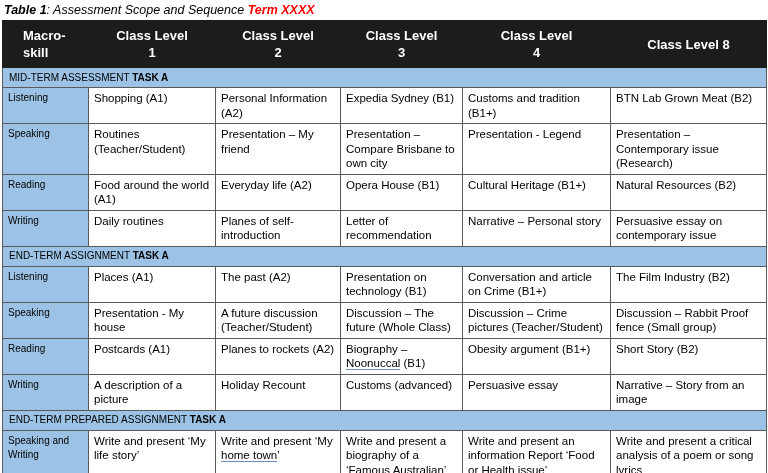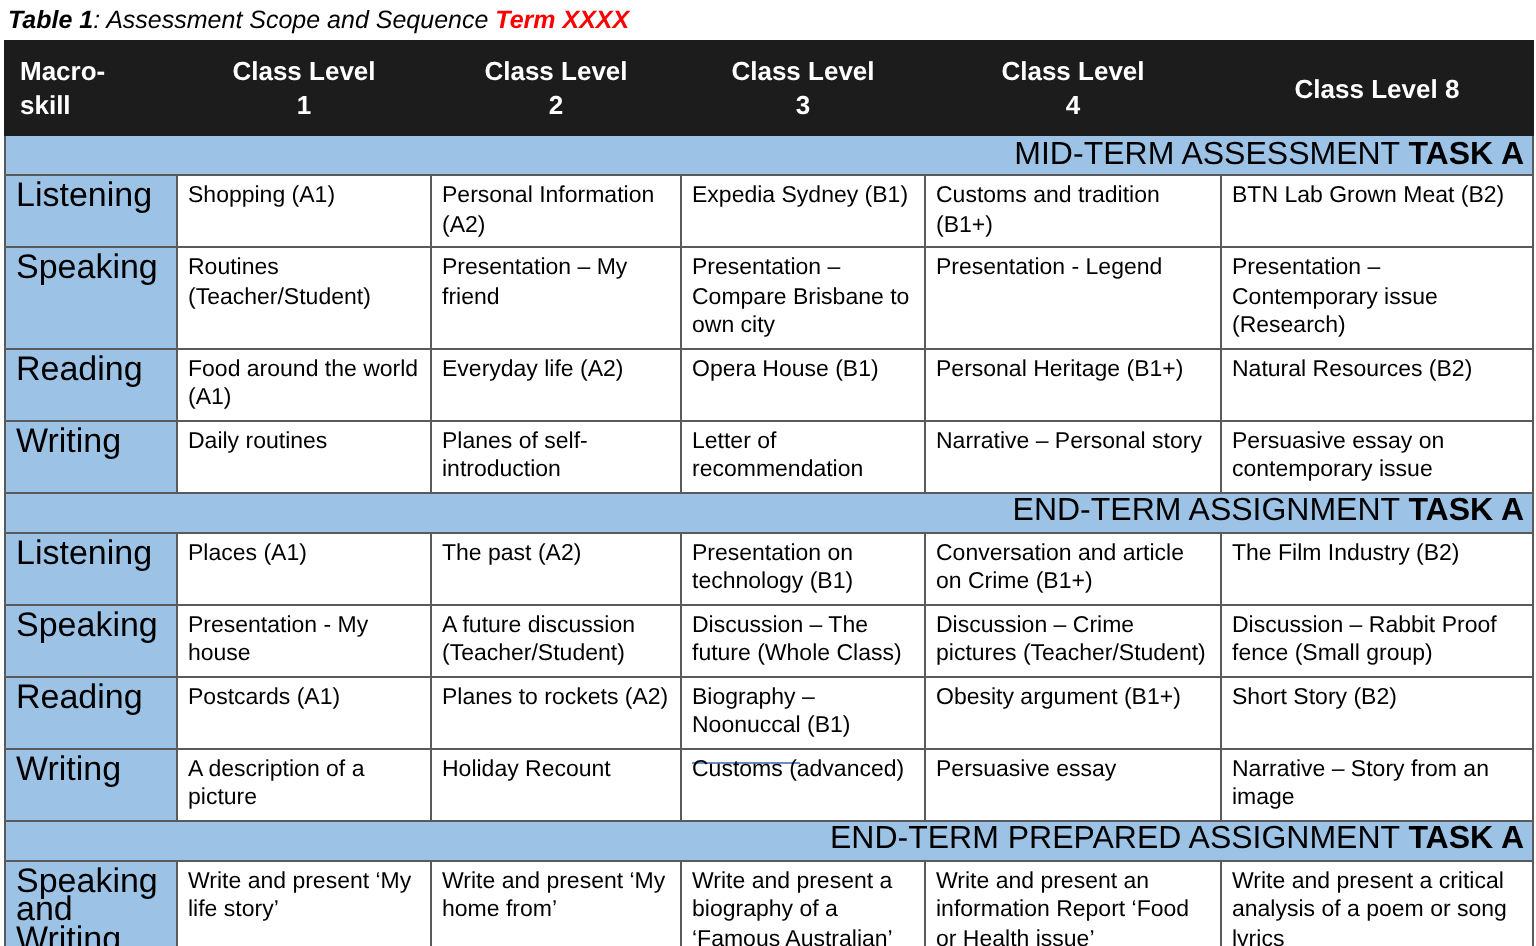--- a/index.html
+++ b/index.html
@@ -68,47 +68,46 @@
     font-size: 13px;
     text-align: center;
     vertical-align: middle;
     line-height: 17px;
     height: 42px;
     border: 1px solid #1c1c1c;
     padding: 2px 4px;
   }
   thead th.hdr.first {
     text-align: left;
-    padding-left: 7px;
+    padding-left: 20px;
   }
   tr.section td {
     background: #9cc3e5;
-    font-size: 16px;
+    font-size: 10px;
     padding: 2px 4px 2px 6px;
     vertical-align: middle;
     height: 15px;
     line-height: 14px;
     white-space: nowrap;
-    text-align: right;
   }
   tr.section td .task {
     font-weight: bold;
   }
   td.skill {
     background: #9cc3e5;
-    font-size: 17px;
+    font-size: 10px;
     padding-left: 6px;
     line-height: 14.5px;
   }
   td.cell {
     background: #ffffff;
   }
   .u-link {
     border-bottom: 1.5px solid #6c8ebf;
-    padding-bottom: 12px;
+    padding-bottom: 0px;
   }
 </style>
 </head>
 <body>
 
 <div class="page">
 
   <div class="caption">
     <span class="cap-label">Table 1</span><span class="cap-main">: Assessment Scope and Sequence </span><span class="cap-term">Term XXXX</span>
   </div>
@@ -169,21 +168,21 @@
           <td class="cell">Presentation – My friend</td>
           <td class="cell">Presentation – Compare Brisbane to own city</td>
           <td class="cell">Presentation - Legend</td>
           <td class="cell">Presentation – Contemporary issue (Research)</td>
         </tr>
         <tr>
           <td class="skill">Reading</td>
           <td class="cell">Food around the world (A1)</td>
           <td class="cell">Everyday life (A2)</td>
           <td class="cell">Opera House (B1)</td>
-          <td class="cell">Personal Heritage (B1+)</td>
+          <td class="cell">Cultural Heritage (B1+)</td>
           <td class="cell">Natural Resources (B2)</td>
         </tr>
         <tr>
           <td class="skill">Writing</td>
           <td class="cell">Daily routines</td>
           <td class="cell">Planes of self-introduction</td>
           <td class="cell">Letter of recommendation</td>
           <td class="cell">Narrative – Personal story</td>
           <td class="cell">Persuasive essay on contemporary issue</td>
         </tr>
@@ -221,21 +220,21 @@
           <td class="cell">Customs (advanced)</td>
           <td class="cell">Persuasive essay</td>
           <td class="cell">Narrative – Story from an image</td>
         </tr>
         <tr class="section">
           <td colspan="6"><span>END-TERM PREPARED ASSIGNMENT </span><span class="task">TASK A</span></td>
         </tr>
         <tr>
           <td class="skill">Speaking and Writing</td>
           <td class="cell">Write and present ‘My life story’</td>
-          <td class="cell">Write and present ‘My <span class="u-link">home from</span>’</td>
+          <td class="cell">Write and present ‘My <span class="u-link">home town</span>’</td>
           <td class="cell">Write and present a biography of a ‘Famous Australian’ (Research)</td>
           <td class="cell">Write and present an information Report ‘Food or Health issue’ (Research)</td>
           <td class="cell">Write and present a critical analysis of a poem or song lyrics</td>
         </tr>
       </tbody>
   </table>
 
 </div>
 
 </body></html>

